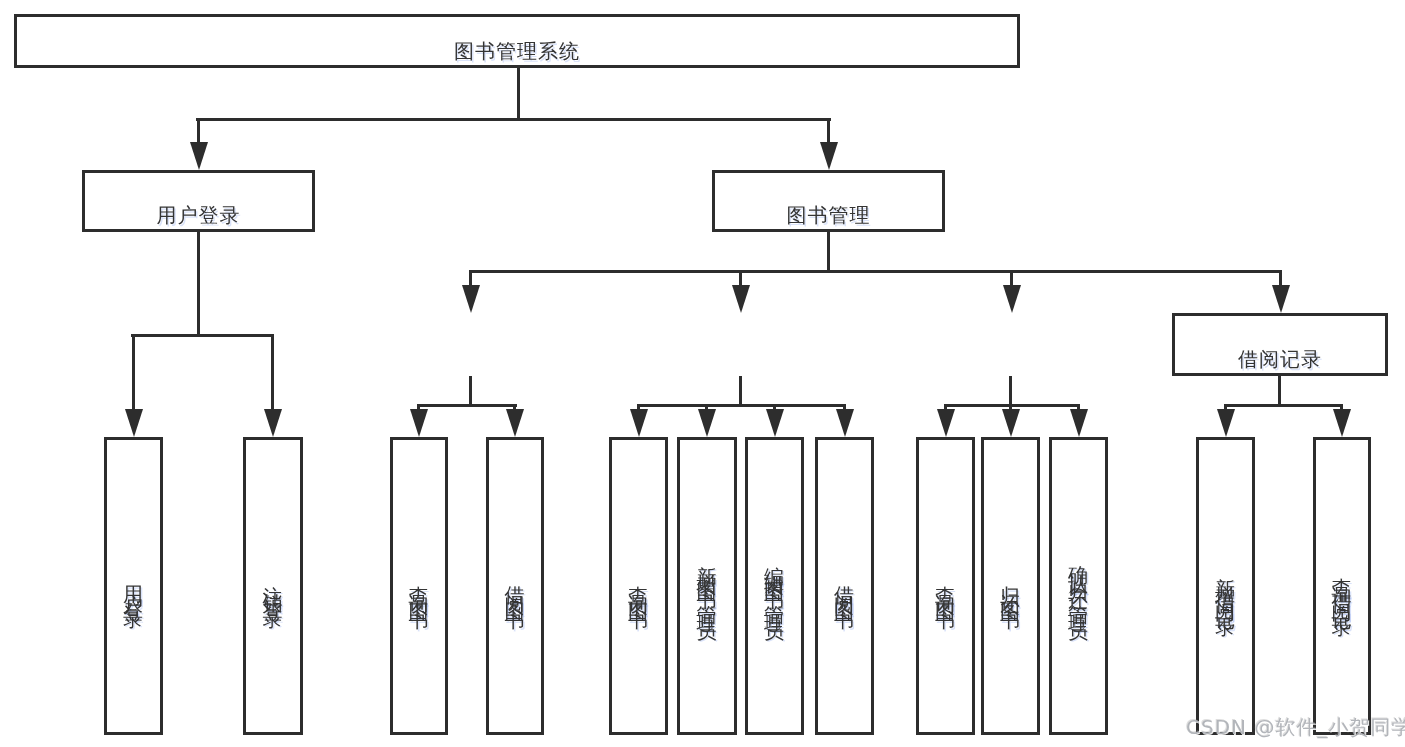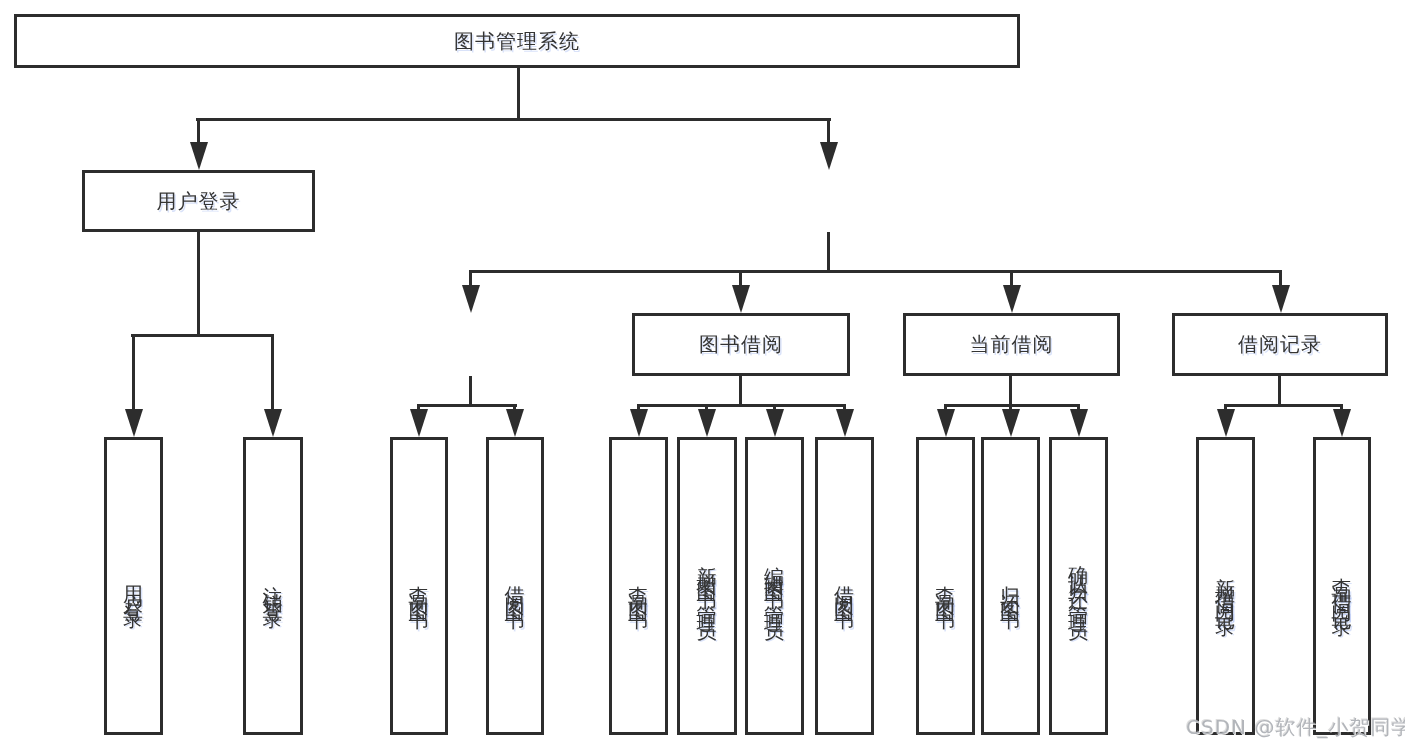--- a/index.html
+++ b/index.html
@@ -2,21 +2,21 @@
 <html><head>
 <meta charset="utf-8">
 <style>
   html,body{margin:0;padding:0;background:#ffffff;}
   body{width:1405px;height:747px;overflow:hidden;
        font-family:"DejaVu Sans","Liberation Sans",sans-serif;}
   .canvas{position:relative;width:1405px;height:747px;background:#ffffff;}
 
   
   .hbox{position:absolute;box-sizing:border-box;border:3px solid #2d2d2d;background:#ffffff;
-        display:flex;align-items:center;justify-content:center;
+        display:flex;align-items:flex-end;justify-content:center;
         font-size:20px;color:#343434;letter-spacing:1px;
         text-shadow:1.5px 1.5px 0 rgba(130,160,235,.30);}
   .leaf{position:absolute;box-sizing:border-box;border:3px solid #2d2d2d;background:#ffffff;
         top:437px;height:298px;display:flex;align-items:center;justify-content:center;}
   .leaf span{writing-mode:vertical-rl;text-orientation:mixed;
         font-size:20px;color:#343434;letter-spacing:8px;line-height:1;
         text-shadow:1.5px 1.5px 0 rgba(130,160,235,.30);}
 
   
   .vl{position:absolute;width:3px;background:#2d2d2d;}
@@ -42,45 +42,42 @@
   <div class="vl" style="left:517px;top:66px;height:54px;"></div>
   <div class="hl" style="left:196px;top:118px;width:635px;"></div>
   <div class="vl" style="left:197px;top:118px;height:27px;"></div>
   <div class="ar" style="left:190px;top:142px;"></div>
   <div class="vl" style="left:827px;top:118px;height:27px;"></div>
   <div class="ar" style="left:820px;top:142px;"></div>
 
   <div class="hbox" style="left:82px;top:170px;width:233px;height:62px;">
     <span>用户登录</span>
   </div>
+  <div class="hbox" style="left:712px;top:170px;width:233px;height:62px;">
+    <span>图书管理</span>
+  </div>
 
   <div class="vl" style="left:197px;top:232px;height:105px;"></div>
   <div class="hl" style="left:131px;top:334px;width:143px;"></div>
   <div class="vl" style="left:132px;top:334px;height:77px;"></div>
   <div class="ar" style="left:125px;top:409px;"></div>
   <div class="vl" style="left:271px;top:334px;height:77px;"></div>
   <div class="ar" style="left:264px;top:409px;"></div>
 
   <div class="vl" style="left:827px;top:232px;height:41px;"></div>
   <div class="hl" style="left:469px;top:270px;width:813px;"></div>
   <div class="vl" style="left:469px;top:270px;height:17px;"></div>
   <div class="ar" style="left:462px;top:285px;"></div>
   <div class="vl" style="left:739px;top:270px;height:17px;"></div>
   <div class="ar" style="left:732px;top:285px;"></div>
   <div class="vl" style="left:1010px;top:270px;height:17px;"></div>
   <div class="ar" style="left:1003px;top:285px;"></div>
   <div class="vl" style="left:1279px;top:270px;height:17px;"></div>
   <div class="ar" style="left:1272px;top:285px;"></div>
 
-  <div class="hbox" style="left:632px;top:313px;width:218px;height:63px;">
-    <span>图书借阅</span>
-  </div>
-  <div class="hbox" style="left:903px;top:313px;width:217px;height:63px;">
-    <span>当前借阅</span>
-  </div>
   <div class="hbox" style="left:1172px;top:313px;width:216px;height:63px;">
     <span>借阅记录</span>
   </div>
 
   <div class="vl" style="left:469px;top:376px;height:31px;"></div>
   <div class="hl" style="left:417px;top:404px;width:100px;"></div>
   <div class="vl" style="left:417px;top:404px;height:8px;"></div>
   <div class="ar" style="left:410px;top:409px;"></div>
   <div class="vl" style="left:513px;top:404px;height:8px;"></div>
   <div class="ar" style="left:506px;top:409px;"></div>

